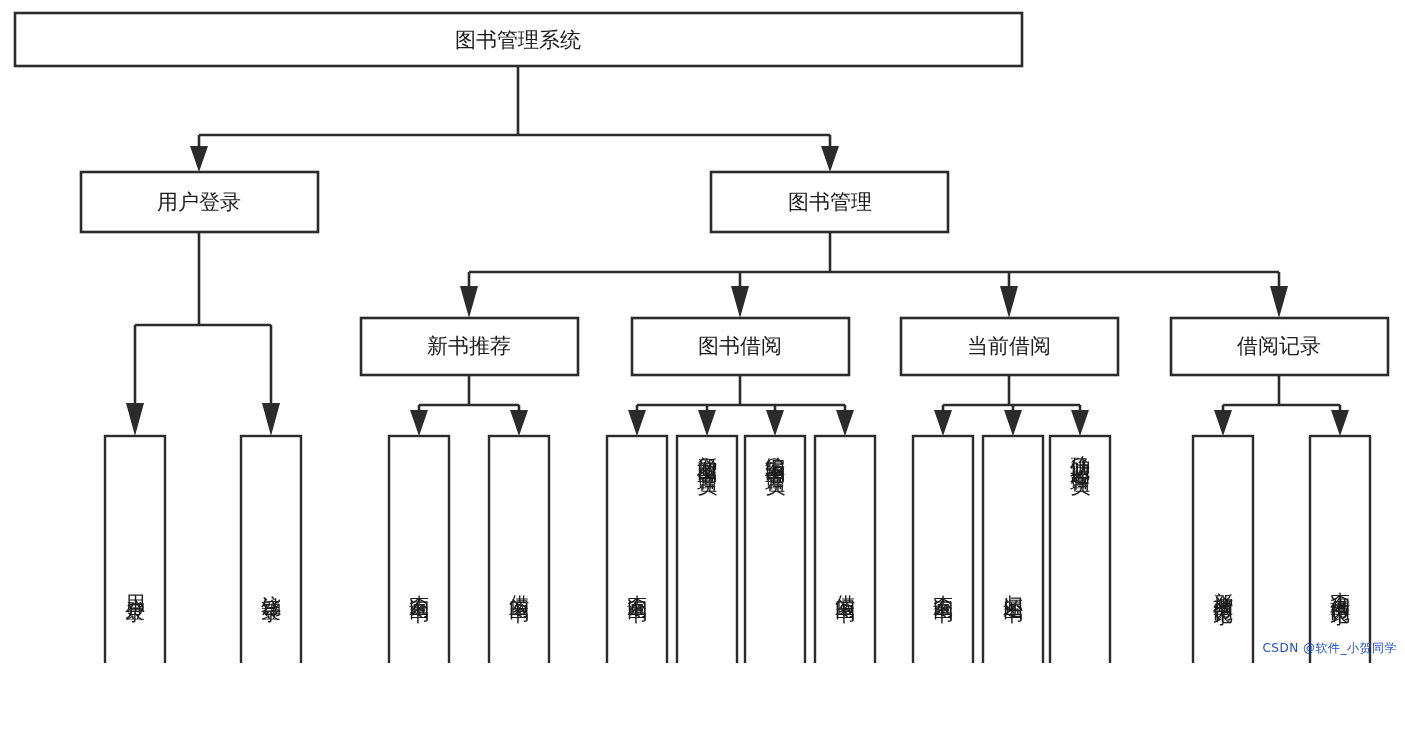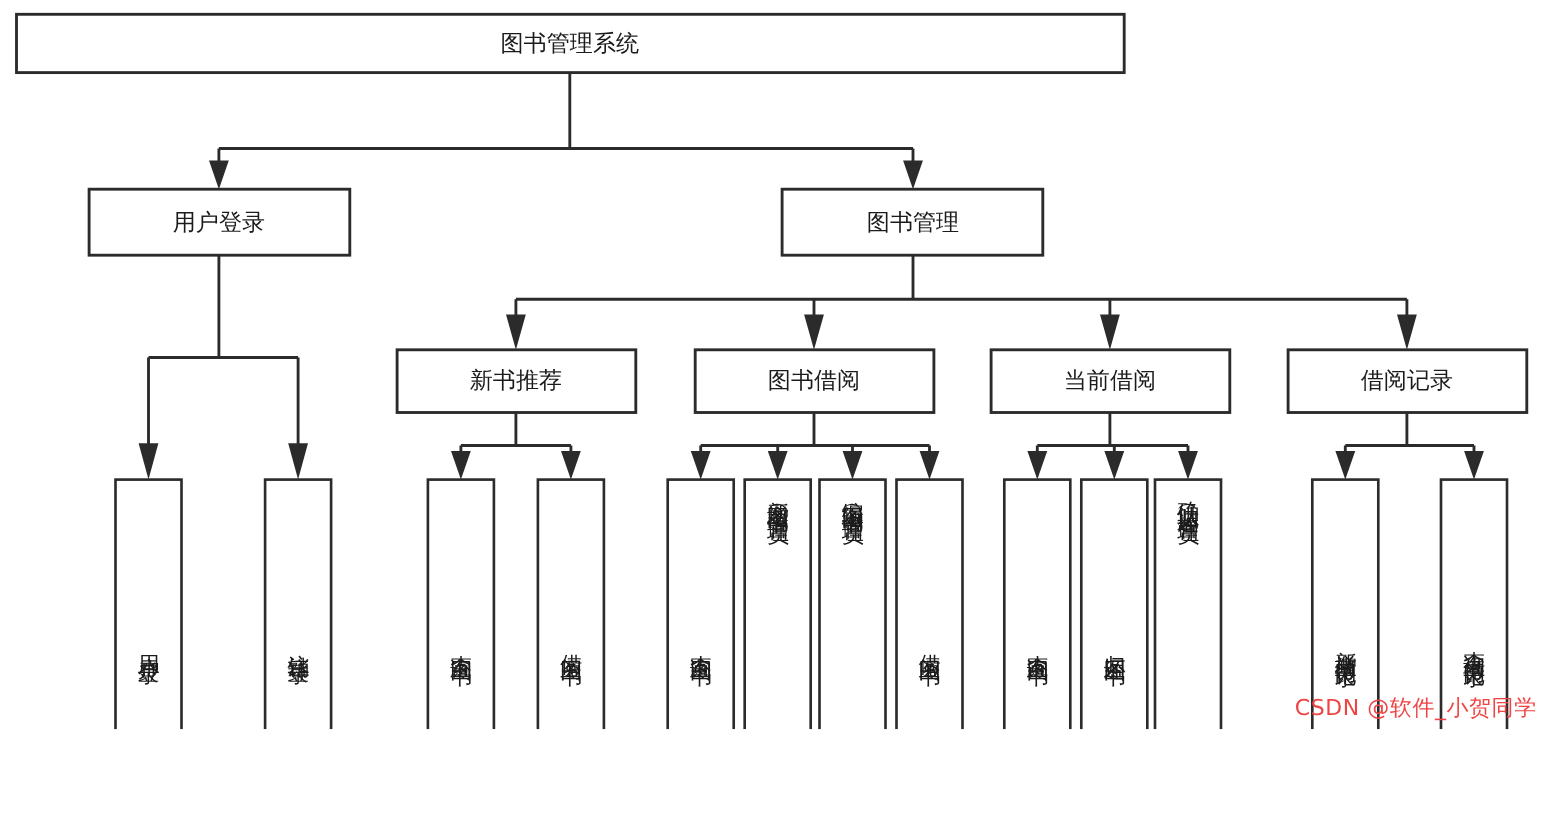--- a/index.html
+++ b/index.html
@@ -66,22 +66,22 @@
     line-height: 1.28;
     letter-spacing: 3px;
     color: #1b1b1b;
     white-space: nowrap;
   }
   .watermark {
     position: absolute;
     right: 8px;
     bottom: 6px;
     font-family: "DejaVu Sans", "Liberation Sans", sans-serif;
-    font-size: 20px;
-    color: #ef4444;
+    font-size: 12px;
+    color: #1d4ed8;
     letter-spacing: 0.5px;
     user-select: none;
   }
 </style>
 </head>
 <body>
 
 <div id="diagram-root">
 
   <svg class="flow" viewBox="0 0 1405 747">

